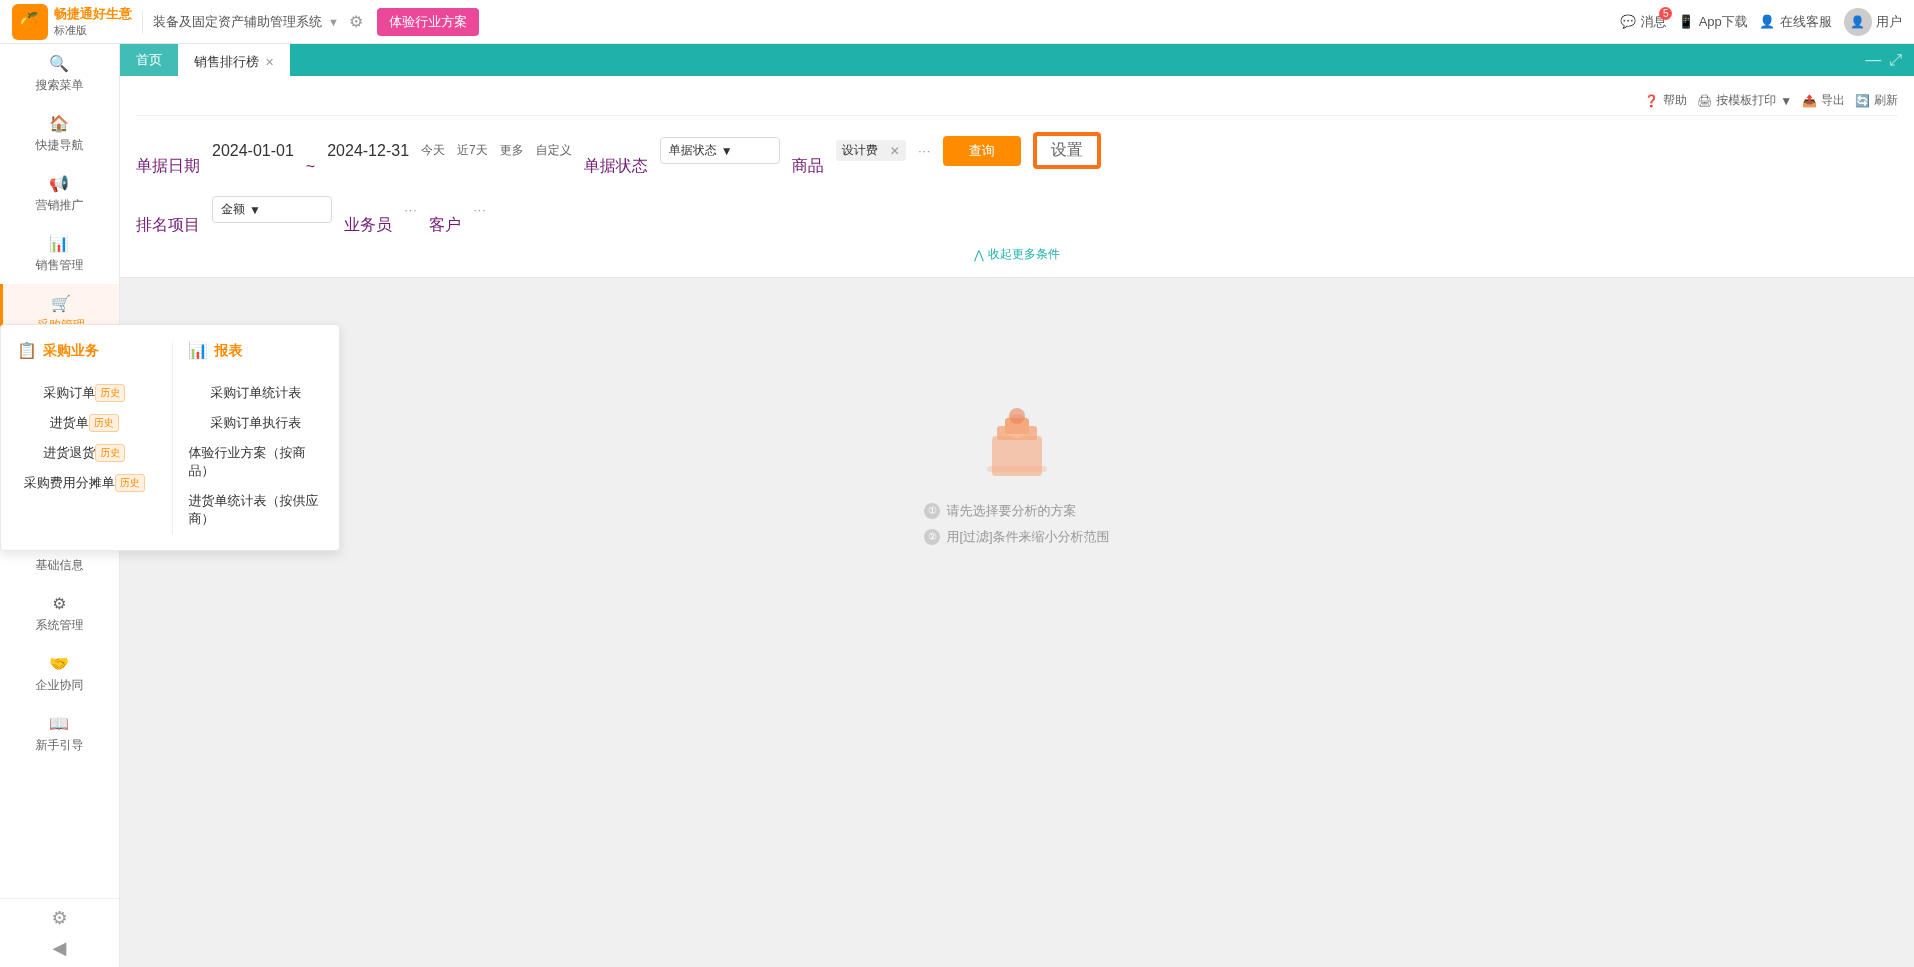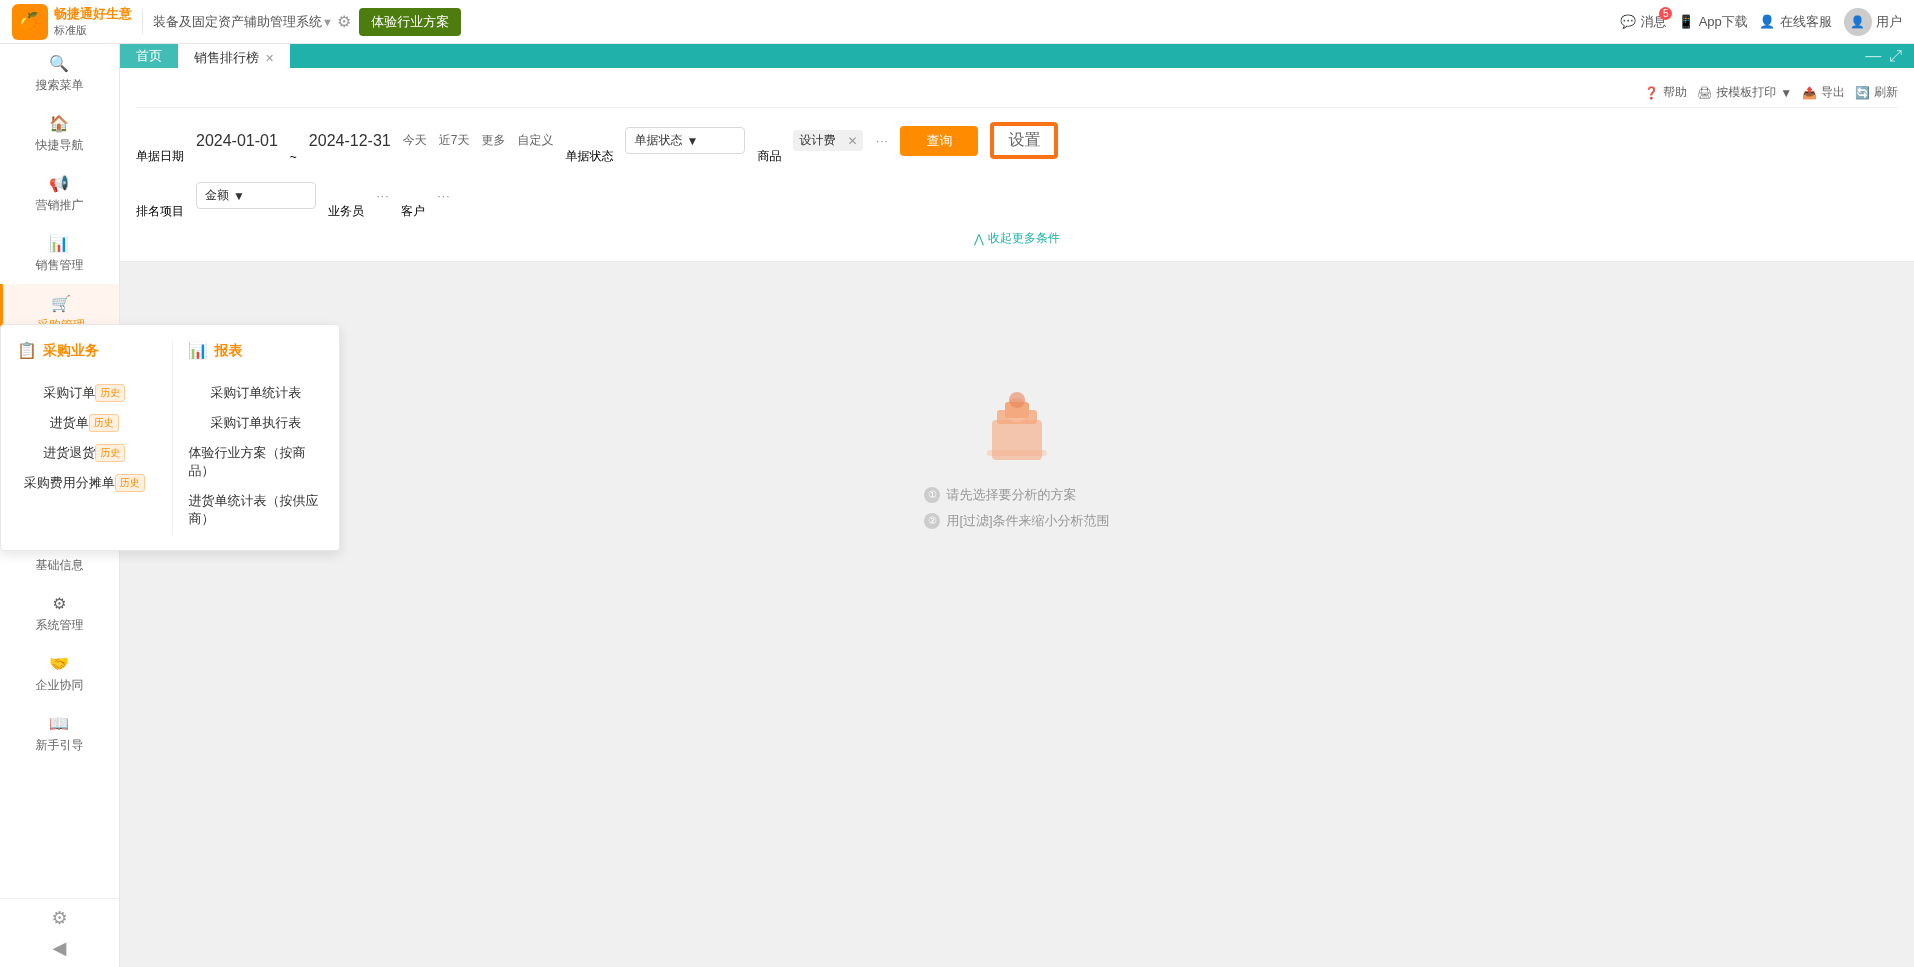--- a/index.html
+++ b/index.html
@@ -4,34 +4,34 @@
   <style>
     * { box-sizing: border-box; margin: 0; padding: 0; }
     body { font-family: 'Microsoft YaHei', sans-serif; font-size: 13px; background: #f5f5f5; color: #333; height: 967px; overflow: hidden; }
 
     
     .app-wrapper { display: flex; flex-direction: column; height: 100%; }
     .top-bar { height: 44px; background: #fff; display: flex; align-items: center; padding: 0 12px; border-bottom: 1px solid #e8e8e8; flex-shrink: 0; }
     .main-area { display: flex; flex: 1; overflow: hidden; }
     .sidebar { width: 120px; background: #fff; border-right: 1px solid #e8e8e8; display: flex; flex-direction: column; flex-shrink: 0; }
     .content-area { flex: 1; display: flex; flex-direction: column; overflow: hidden; }
-    .tab-bar { height: 24px; background: #20b2aa; display: flex; align-items: center; padding: 0 0; flex-shrink: 0; }
+    .tab-bar { height: 32px; background: #20b2aa; display: flex; align-items: center; padding: 0 0; flex-shrink: 0; }
     .content-body { flex: 1; background: #f0f0f0; overflow: hidden; position: relative; }
 
     
     .top-logo { display: flex; align-items: center; gap: 6px; }
     .logo-icon { width: 36px; height: 36px; background: #ff8c00; border-radius: 6px; display: flex; align-items: center; justify-content: center; color: white; font-size: 18px; font-weight: bold; }
     .logo-text { font-size: 11px; color: #666; line-height: 1.4; }
     .logo-text .main { font-size: 13px; color: #ff8c00; font-weight: bold; }
     .top-divider { width: 1px; height: 24px; background: #e8e8e8; margin: 0 10px; }
-    .system-name { font-size: 13px; color: #333; flex: 1; display: flex; align-items: center; }
+    .system-name { font-size: 13px; color: #333; flex: 1; display: flex; align-items: center; gap: 6px; }
     .system-name-text { color: #555; }
     .system-name-arrow { color: #999; font-size: 11px; }
     .gear-btn { color: #999; font-size: 16px; margin-left: 4px; cursor: pointer; }
-    .industry-btn { background: #4d7c0f; color: white; border: none; border-radius: 4px; padding: 5px 12px; font-size: 13px; cursor: pointer; margin-left: 8px; }
+    .industry-btn { background: #ec4899; color: white; border: none; border-radius: 4px; padding: 5px 12px; font-size: 13px; cursor: pointer; margin-left: 8px; }
     .top-right { display: flex; align-items: center; gap: 12px; margin-left: auto; }
     .top-right-item { display: flex; align-items: center; gap: 4px; color: #555; font-size: 13px; cursor: pointer; position: relative; }
     .badge { background: #ff4d4f; color: white; border-radius: 10px; font-size: 10px; padding: 1px 4px; position: absolute; top: -6px; right: -6px; }
     .avatar { width: 28px; height: 28px; background: #ccc; border-radius: 50%; display: flex; align-items: center; justify-content: center; color: #fff; font-size: 12px; }
     .sidebar-item { display: flex; flex-direction: column; align-items: center; padding: 10px 0; cursor: pointer; color: #666; font-size: 12px; gap: 4px; }
     .sidebar-item.active { background: #fff5ee; color: #ff8c00; border-left: 3px solid #ff8c00; }
     .sidebar-item .icon { font-size: 16px; }
     .sidebar-bottom { margin-top: auto; border-top: 1px solid #f0f0f0; padding: 8px 0; display: flex; flex-direction: column; align-items: center; gap: 8px; }
     .sidebar-bottom-item { display: flex; align-items: center; justify-content: center; cursor: pointer; color: #999; font-size: 18px; }
 
@@ -43,21 +43,21 @@
     .tab-close-right { margin-left: auto; display: flex; align-items: center; gap: 8px; padding-right: 12px; }
     .tab-close-icon { color: rgba(255,255,255,0.7); font-size: 16px; cursor: pointer; }
 
     
     .filter-area { background: white; padding: 10px 16px; border-bottom: 1px solid #e8e8e8; }
     .filter-toolbar { display: flex; align-items: center; justify-content: flex-end; gap: 10px; padding: 6px 0; border-bottom: 1px solid #f0f0f0; margin-bottom: 8px; }
     .filter-toolbar-btn { display: flex; align-items: center; gap: 4px; color: #666; font-size: 12px; cursor: pointer; }
     .query-btn { background: #ff8c00; color: white; border: none; border-radius: 4px; padding: 6px 26px; font-size: 13px; cursor: pointer; }
     .set-btn { border: 4px solid #f97316; background: white; color: #666; border-radius: 4px; padding: 4px 14px; font-size: 16px; cursor: pointer; }
     .filter-row { display: flex; align-items: center; gap: 12px; flex-wrap: wrap; margin-bottom: 6px; }
-    .filter-label { color: #000000; font-size: 12px; white-space: nowrap; margin-top: 32px; }
+    .filter-label { color: #701a75; font-size: 16px; white-space: nowrap; margin-top: 32px; }
     .filter-value { color: #333; font-size: 16px; }
     .filter-select { display: flex; align-items: center; gap: 4px; border: 1px solid #d9d9d9; border-radius: 4px; padding: 4px 8px; background: white; font-size: 12px; color: #333; min-width: 120px; }
     .filter-tag { display: flex; align-items: center; gap: 12px; background: #f0f0f0; border-radius: 3px; padding: 2px 6px; font-size: 12px; }
     .filter-tag .del { color: #999; cursor: pointer; }
     .dots { color: #999; cursor: pointer; }
     .collapse-btn { display: flex; align-items: center; gap: 4px; color: #20b2aa; font-size: 12px; cursor: pointer; text-align: center; padding: 4px 0; justify-content: center; }
 
     
     .empty-state { display: flex; flex-direction: column; align-items: center; justify-content: center; height: 400px; gap: 12px; }
     .empty-icon { width: 100px; height: 80px; position: relative; }

